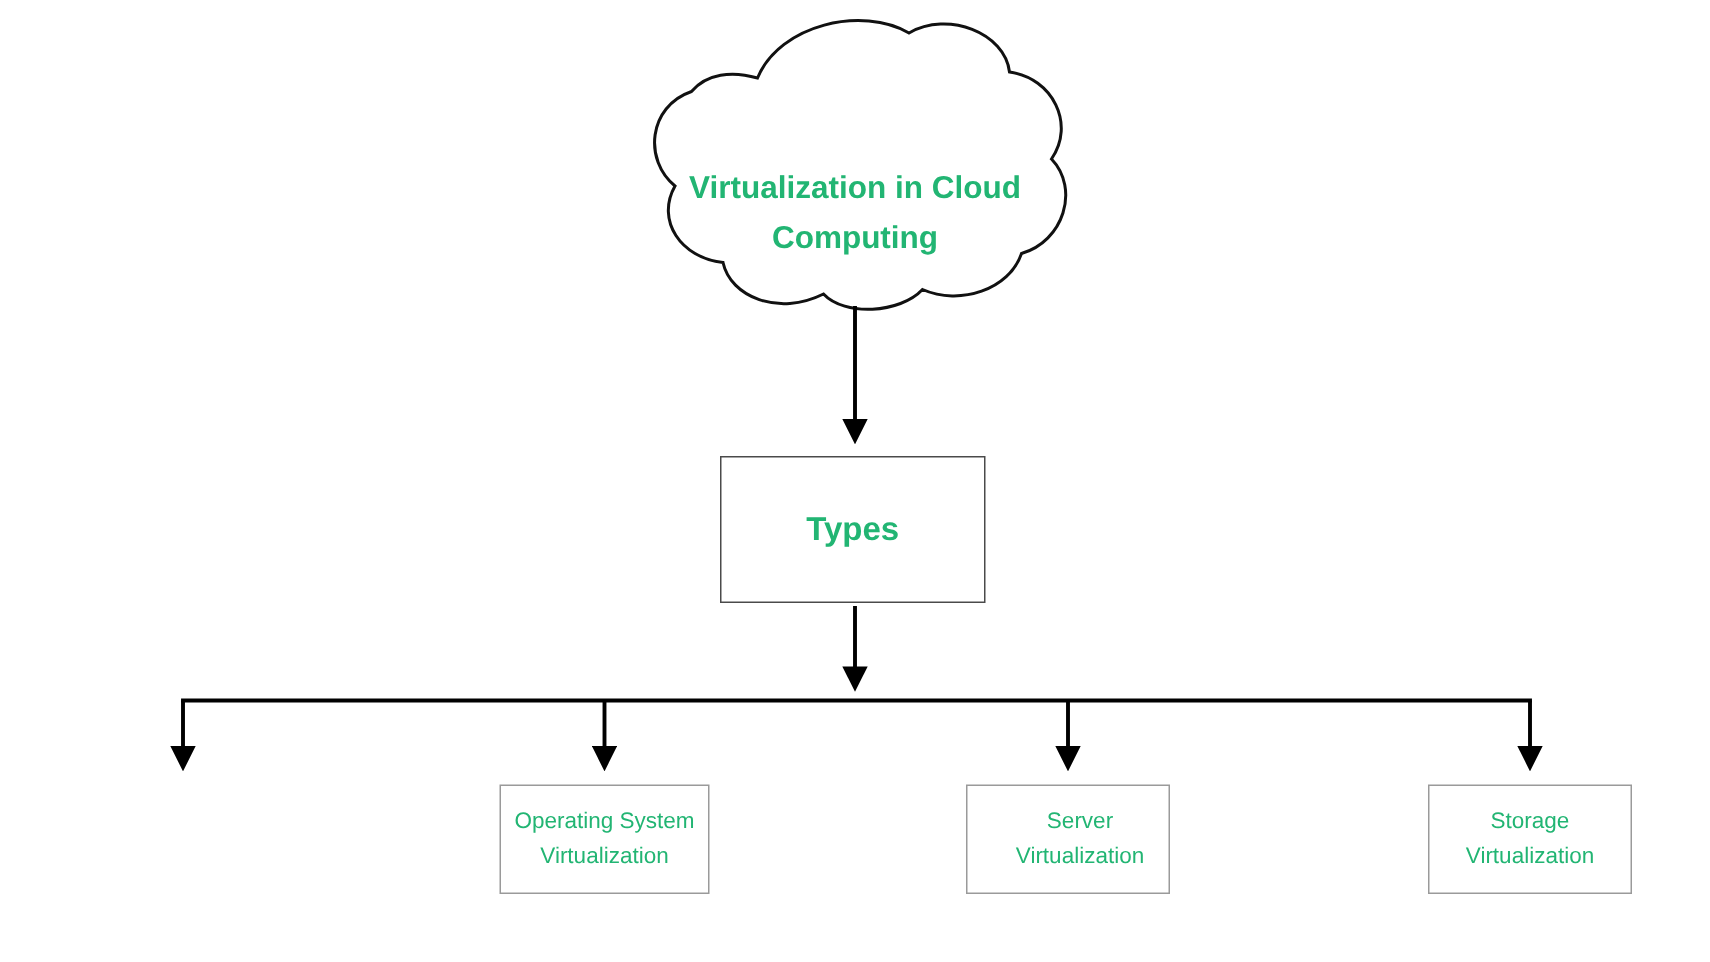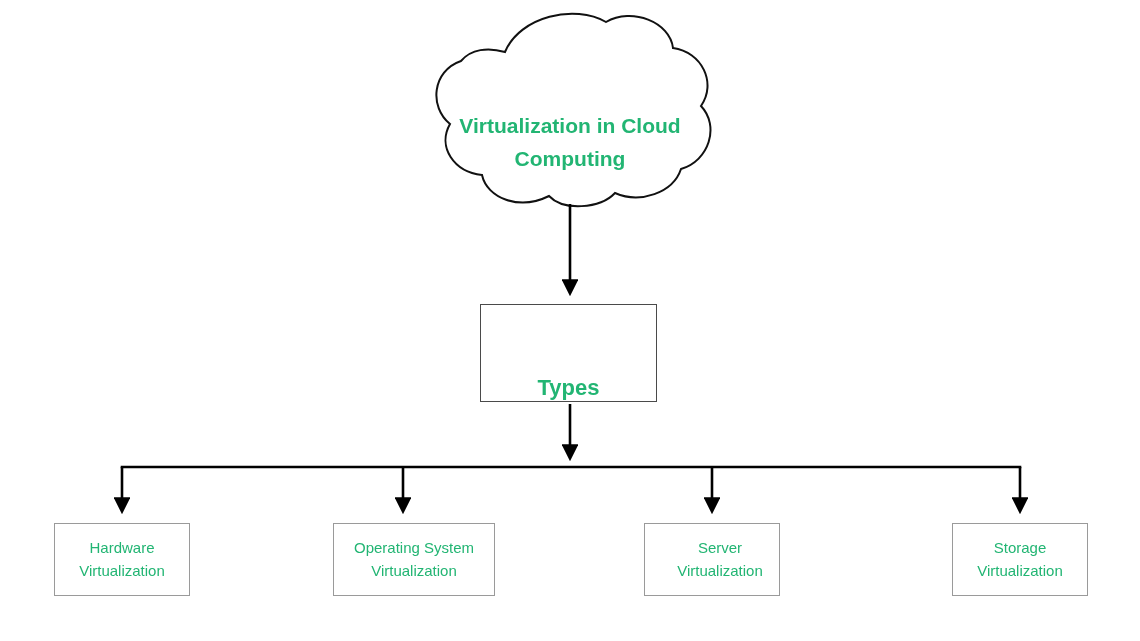--- a/index.html
+++ b/index.html
@@ -47,31 +47,30 @@
     box-sizing: border-box;
   }
   .types-box {
     left: 480px;
     top: 304px;
     width: 177px;
     height: 98px;
     border: 1px solid #4a4a4a;
     font-size: 22px;
     font-weight: bold;
-    align-items: flex-end;
   }
   .leaf {
     top: 523px;
     height: 73px;
     border: 1px solid #9a9a9a;
     font-size: 15px;
     line-height: 1.5;
   }
   .leaf-1 { left: 54px;  width: 136px; }
-  .leaf-2 { left: 333px; width: 162px; }
+  .leaf-2 { left: 333px; width: 140px; }
   .leaf-3 { left: 644px; width: 136px; padding-left: 16px; }
   .leaf-4 { left: 952px; width: 136px; }
   .leaf span { display: block; padding: 0 4px; }
 </style>
 </head>
 <body>
 
 <div class="canvas">
 
   <svg class="wires" viewBox="0 0 1140 641" aria-hidden="true">
@@ -104,23 +103,20 @@
     <line x1="712" y1="467" x2="712" y2="510" stroke="#000000" stroke-width="2.6" marker-end="url(#arrow)"></line>
     <line x1="1020" y1="467" x2="1020" y2="510" stroke="#000000" stroke-width="2.6" marker-end="url(#arrow)"></line>
   </svg>
 
   <div class="label cloud-label">Virtualization in Cloud Computing</div>
 
   <div class="box types-box">
     <span>Types</span>
   </div>
 
-  <div class="box leaf leaf-1">
-    <span>Hardware Virtualization</span>
-  </div>
 
   <div class="box leaf leaf-2">
     <span>Operating System Virtualization</span>
   </div>
 
   <div class="box leaf leaf-3">
     <span>Server Virtualization</span>
   </div>
 
   <div class="box leaf leaf-4">

